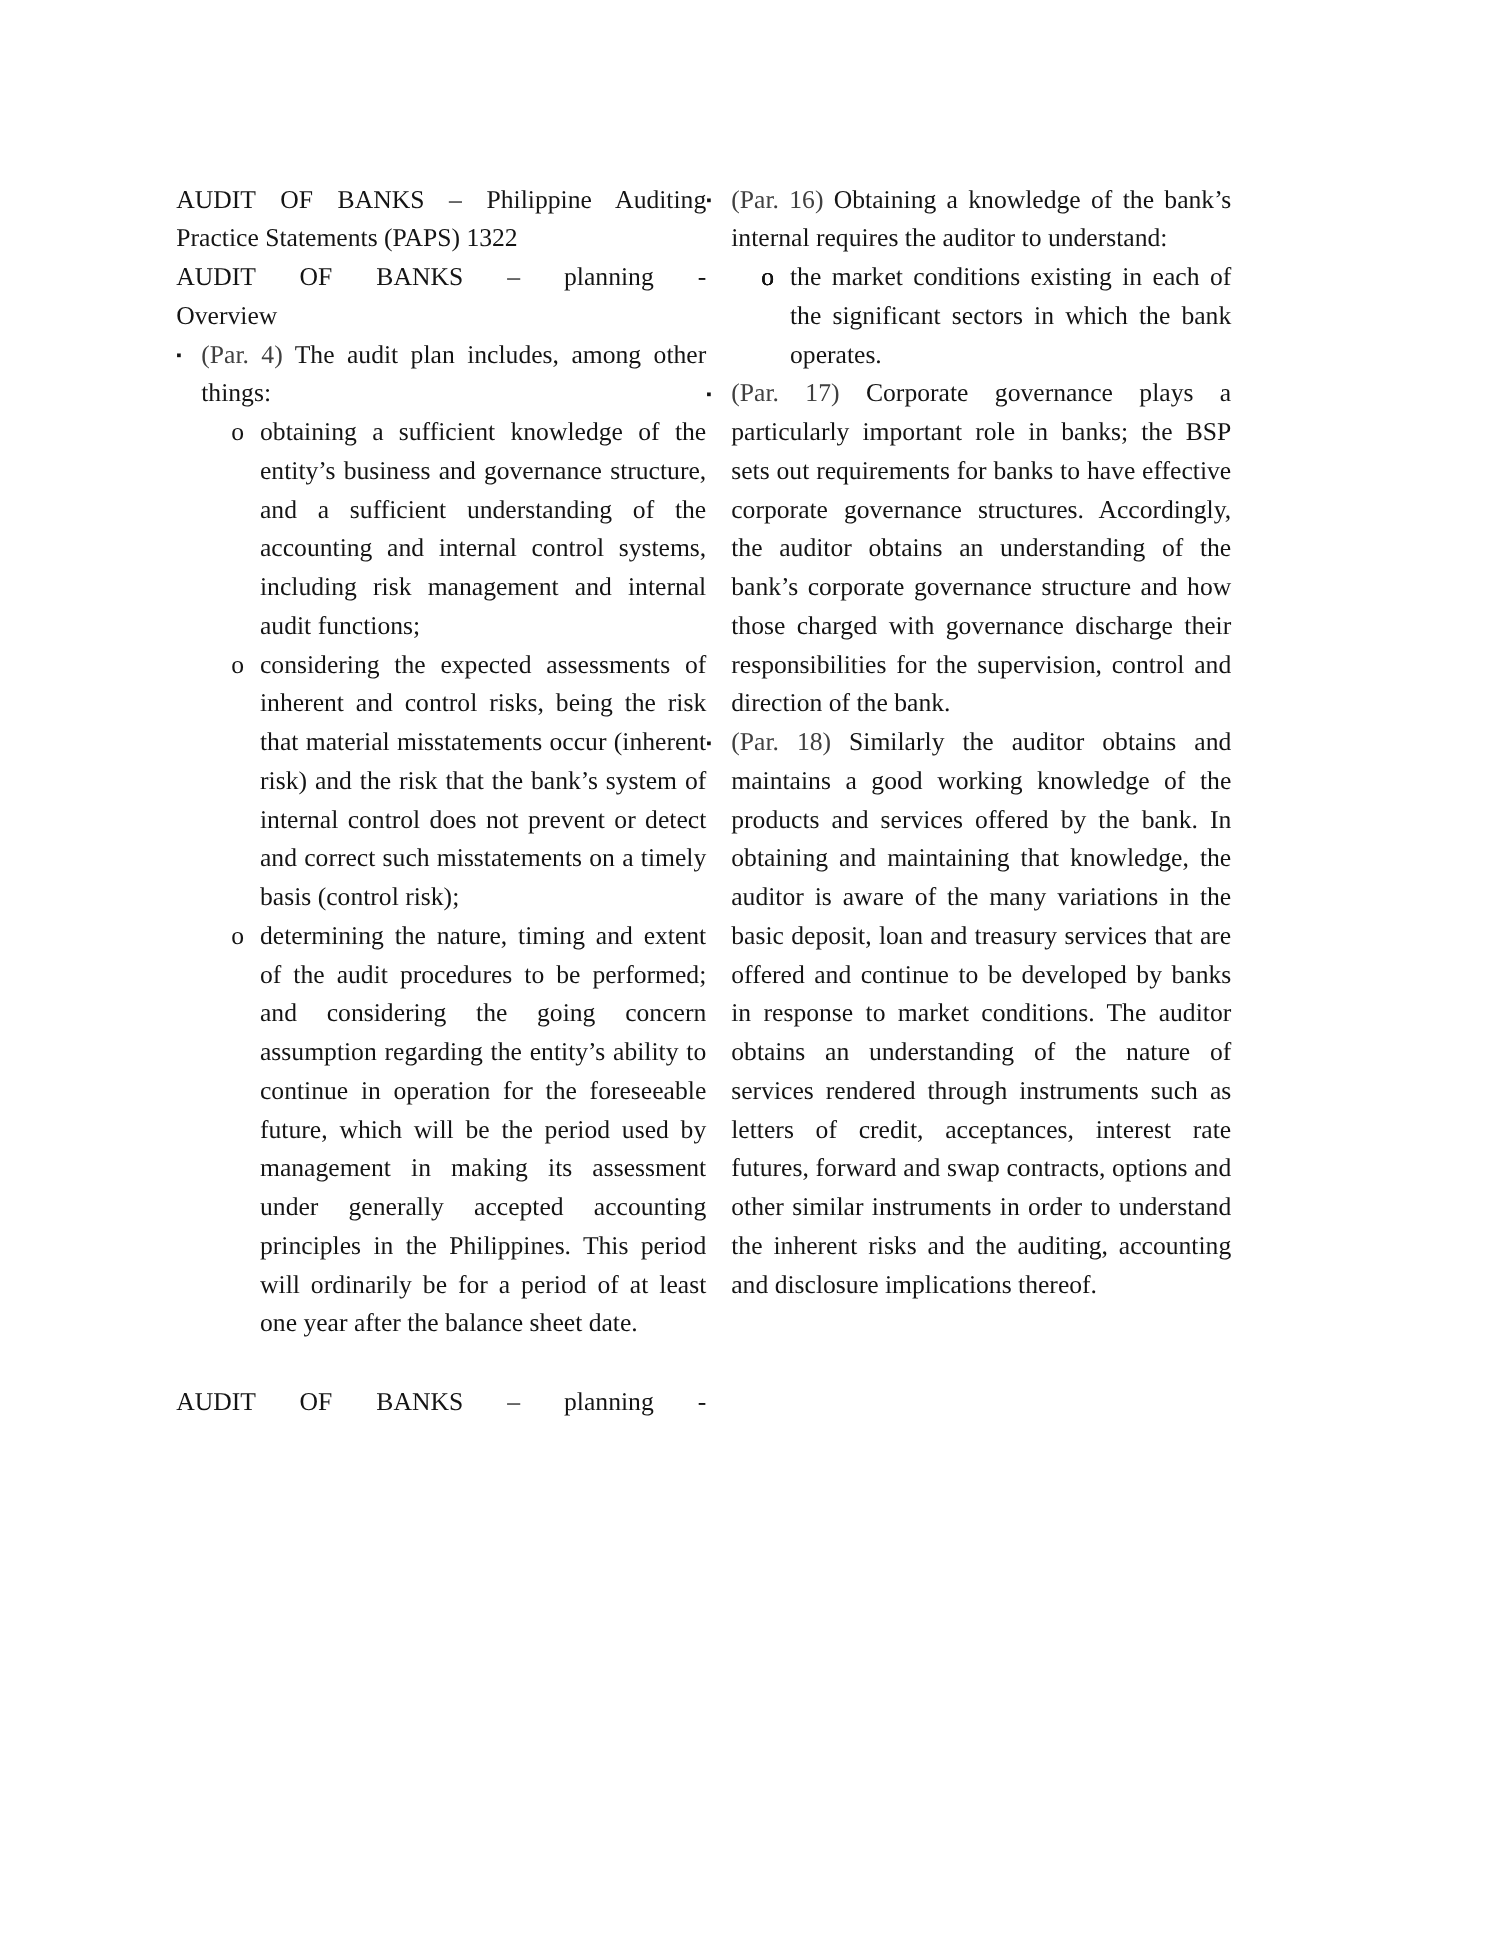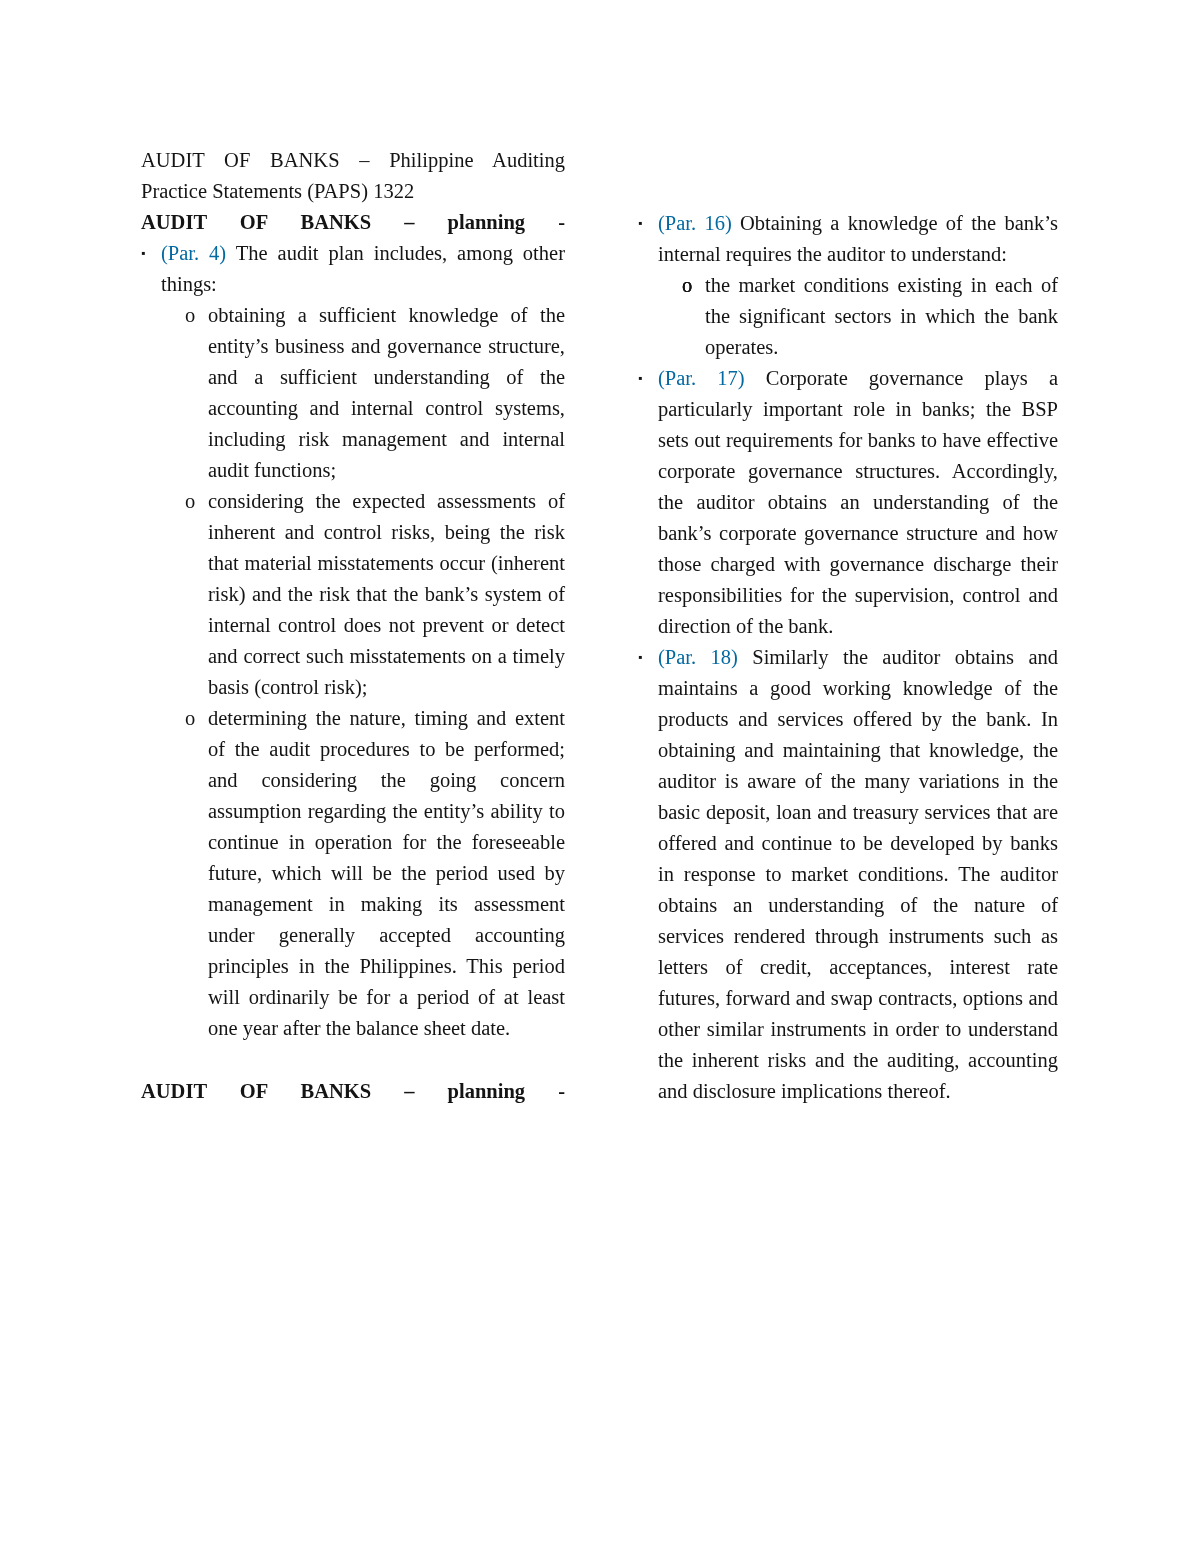--- a/index.html
+++ b/index.html
@@ -14,31 +14,29 @@
     box-sizing: border-box;
     padding: 145px 0 0 141px;
     font-family: "Liberation Serif", "DejaVu Serif", serif;
     font-size: 20.5px;
     line-height: 31px;
     color: #141414;
     overflow: hidden;
   }
   .columns {
     display: flex;
-    gap: 73px;
-    align-items: flex-end;
   }
   .col-left  { width: 424px; flex: 0 0 424px; }
   .col-right { width: 420px; flex: 0 0 420px; }
 
   .line-stretch {
     text-align: justify;
     text-align-last: justify;
   }
-  .bold { font-weight: bold; }
+  .bold { font-weight: normal; }
 
   .bullet-item {
     position: relative;
     padding-left: 20px;
     text-align: justify;
   }
   .bullet-item > .marker {
     position: absolute;
     left: 0;
     top: 0;
@@ -52,39 +50,40 @@
     text-align: justify;
   }
   .sub-item > .marker {
     position: absolute;
     left: 44px;
     top: 0;
     font-size: 20.5px;
     line-height: 31px;
   }
 
-  .par-label { color: #0369a1; }
+  .par-label { color: #404040; }
 
   .heading-bottom { margin-top: 32px; }
 </style>
 </head>
 <body>
 
 <div class="page">
   <div class="columns">
 
     <div class="col-left">
 
       <div>
         <div class="line-stretch">AUDIT OF BANKS – Philippine Auditing</div>
         <div>Practice Statements (PAPS) 1322</div>
       </div>
 
       <div class="bold">
         <div class="line-stretch">AUDIT OF BANKS – planning -</div>
+        <div>Overview</div>
       </div>
 
       <div class="bullet-item">
         <span class="marker">▪</span>
         <span class="par-label">(Par. 4)</span>
         <span>The audit plan includes, among other things:</span>
       </div>
 
       <div class="sub-item">
         <span class="marker">o</span>

